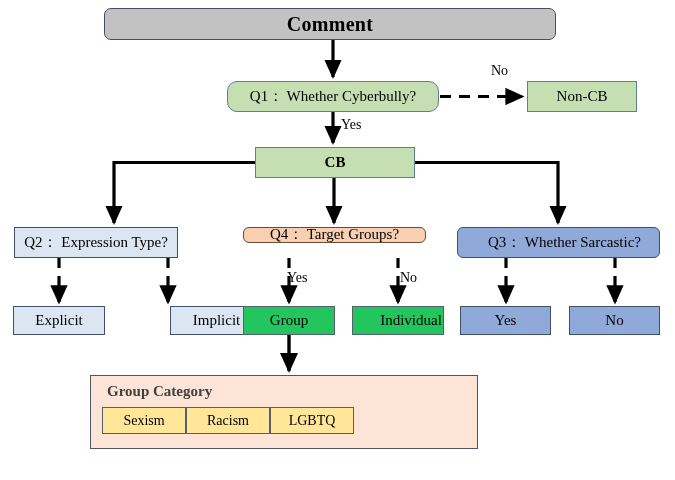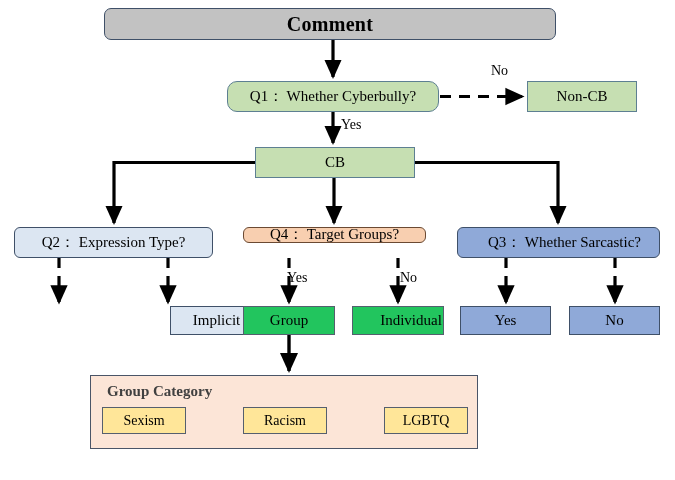--- a/index.html
+++ b/index.html
@@ -49,28 +49,29 @@
     border-radius: 10px;
     font-size: 15px;
   }
   .n-noncb {
     left: 527px; top: 81px; width: 110px; height: 31px;
     font-size: 15px;
   }
   .n-cb {
     left: 255px; top: 147px; width: 160px; height: 31px;
     font-size: 15px;
+    font-weight: bold;
   }
 
   
   .n-q2 {
-    left: 14px; top: 227px; width: 199px; height: 31px;
+    left: 14px; top: 227px; width: 164px; height: 31px;
     background: #dce6f2;
     border: 1.4px solid #3f5068;
-    border-radius: 6px;
+    border-radius: 0;
     font-size: 15px;
   }
   .n-q4 {
     left: 243px; top: 227px; width: 183px; height: 16px;
     background: #f8cfb0;
     border: 1.4px solid #6b4a33;
     border-radius: 6px;
     font-size: 15px;
   }
   .n-q3 {
@@ -119,21 +120,21 @@
     position: absolute;
     left: 16px; top: 7px; width: 100%;
     font-size: 15px;
     font-weight: bold;
     color: #404040;
   }
   .gc-tags {
     position: absolute;
     left: 11px; top: 31px; width: 366px;
     display: flex;
-    justify-content: space-between;
+    justify-content: flex-start;
     align-items: center;
   }
   .gc-tag {
     box-sizing: border-box;
     width: 84px; height: 27px;
     background: #ffe699;
     border: 1.4px solid #555f6e;
     display: flex;
     align-items: center;
     justify-content: center;
@@ -205,20 +206,21 @@
   <div class="node n-comment">Comment</div>
 
   <div class="node n-green n-q1">Q1： Whether Cyberbully?</div>
   <div class="node n-green n-noncb">Non-CB</div>
   <div class="node n-green n-cb">CB</div>
 
   <div class="node n-q2">Q2： Expression Type?</div>
   <div class="node n-q4">Q4： Target Groups?</div>
   <div class="node n-q3">Q3： Whether Sarcastic?</div>
 
+  <div class="node leaf leaf-lightblue n-explicit">Explicit</div>
   <div class="node leaf leaf-lightblue n-implicit">Implicit</div>
   <div class="node leaf leaf-peach n-group">Group</div>
   <div class="node leaf leaf-peach n-individual">Individual</div>
   <div class="node leaf leaf-blue n-yes">Yes</div>
   <div class="node leaf leaf-blue n-no">No</div>
 
   <div class="n-gcpanel">
     <div class="gc-title">Group Category</div>
     <div class="gc-tags">
       <div class="gc-tag">Sexism</div>

